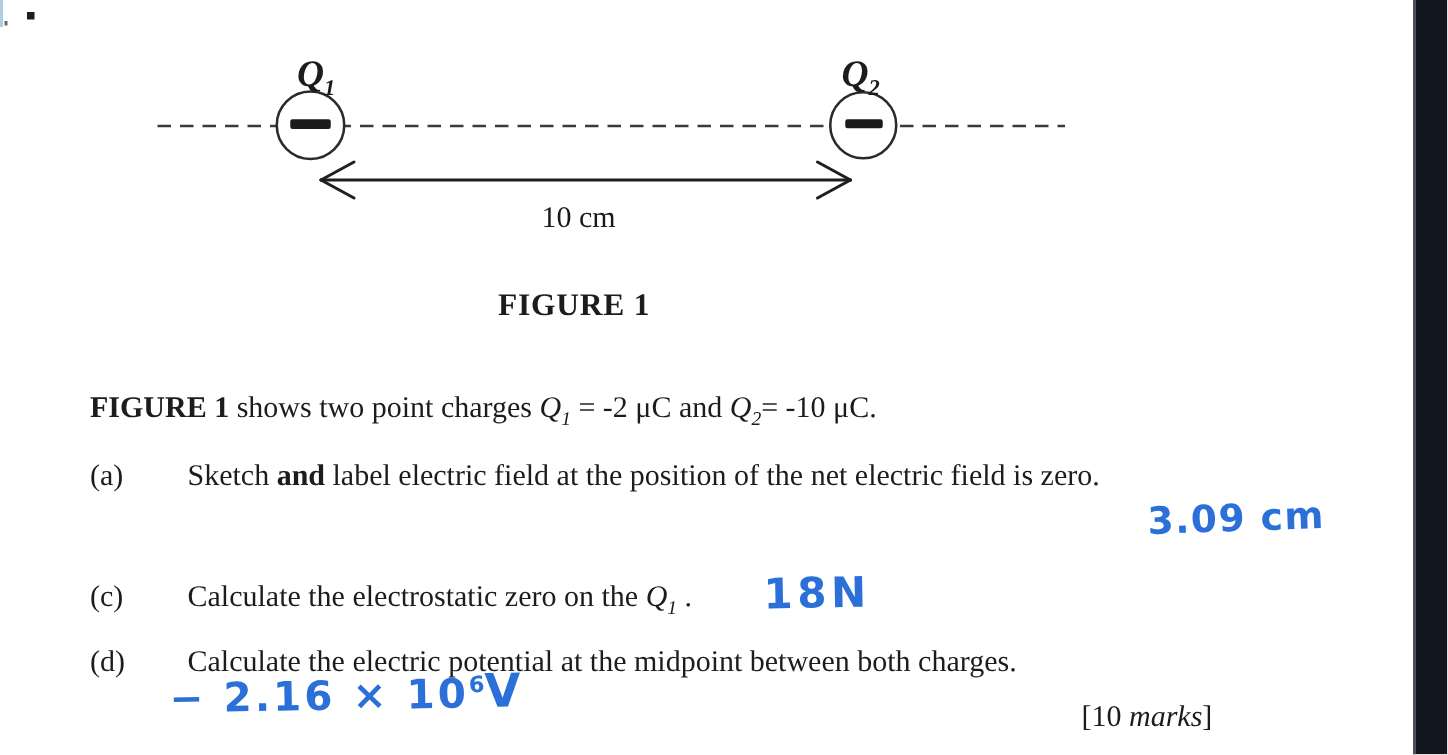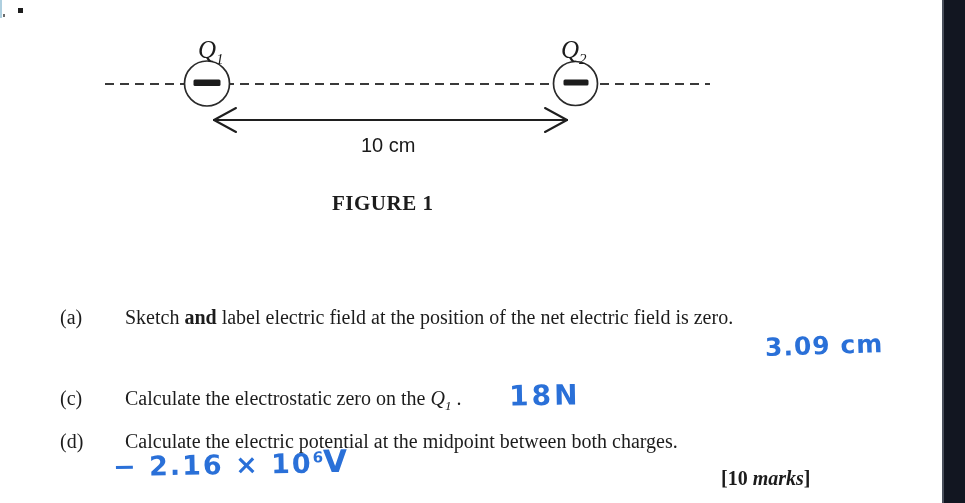--- a/index.html
+++ b/index.html
@@ -11,34 +11,34 @@
   .abs { position:absolute; }
   
   .side-strip { position:absolute; top:0; right:0; width:23px; height:503px;
     background:#121621; border-left:2px solid #4a505c; }
   
   .frag-sliver { position:absolute; left:0; top:0; width:2px; height:18px; background:#aecfdf; }
   .frag-dot   { position:absolute; left:18px; top:8px; width:5px; height:5px; background:#1d1d1d; }
   .frag-dot2  { position:absolute; left:3px; top:14px; width:2px; height:3px; background:#6a6a6a; }
 
   
-  .q-label { position:absolute; font-size:25px; font-style:italic; font-weight:400; white-space:nowrap;text-align:right; }
+  .q-label { position:absolute; font-size:25px; font-style:italic; font-weight:700; white-space:nowrap;text-align:right; }
   .q-label sub { font-size:15px; font-style:italic; }
-  .dist-label { position:absolute; left:361px; top:134px; font-family:Liberation Sans, sans-serif;
+  .dist-label { position:absolute; left:361px; top:134px; font-family:Liberation Serif, serif;
     font-size:20px; color:#1a1a1a; white-space:nowrap; }
   .fig-caption { position:absolute; left:332px; top:191px; font-size:21px; font-weight:bold;
     letter-spacing:0.5px; white-space:nowrap; }
 
   
   .line { position:absolute; left:60px; font-size:20px; white-space:nowrap; }
   .lbl { display:inline-block; width:65px; }
   .qi { font-style:italic; }
   .qi sub, sub.it { font-style:italic; font-size:13px; }
   .b { font-weight:bold; }
-  .marks-line { position:absolute; left:721px; top:467px; font-size:20px; white-space:nowrap;font-weight:bold; }
+  .marks-line { position:absolute; left:721px; top:467px; font-size:20px; white-space:nowrap; }
   .marks-line i { font-style:italic; }
 
   
   .ink { position:absolute; font-family:"DejaVu Sans", sans-serif; font-weight:bold;
     white-space:nowrap; }
   .ink-b { left:765px; top:331px; font-size:25px; letter-spacing:1px; transform:rotate(-2deg); }
   .ink-c { left:509px; top:379px; font-size:28px; letter-spacing:3px; transform:rotate(-1deg); }
   .ink-d { left:113px; top:445px; font-size:27px; letter-spacing:2px; transform:rotate(-1deg); }
   .ink-d sup { font-size:15px; vertical-align:10px; letter-spacing:0; }
   .ink-d .unit { font-size:31px; letter-spacing:0; }
@@ -68,20 +68,21 @@
   </svg>
 
   <div class="q-label" style="left:198px; top:36px"><span>Q</span><sub>1</sub></div>
 
   <div class="q-label" style="left:561px; top:36px"><span>Q</span><sub>2</sub></div>
 
   <div class="dist-label">10 cm</div>
 
   <div class="fig-caption">FIGURE 1</div>
 
+  <div class="line" style="top:261px"><span class="b">FIGURE 1</span><span> shows two point charges </span><span class="qi">Q</span><sub class="it">1</sub><span> = -2 μC and </span><span class="qi">Q</span><sub class="it">2</sub><span>= -10 μC.</span></div>
 
   <div class="line" style="top:306px"><span class="lbl">(a)</span><span>Sketch </span><span class="b">and</span><span> label electric field at the position of the net electric field is zero.</span></div>
 
 
   <div class="line" style="top:387px"><span class="lbl">(c)</span><span>Calculate the electrostatic zero on the </span><span class="qi">Q</span><sub class="it">1</sub><span> .</span></div>
 
   <div class="line" style="top:430px"><span class="lbl">(d)</span><span>Calculate the electric potential at the midpoint between both charges.</span></div>
 
   <div class="ink ink-b" style="color: rgb(42, 112, 216);">3.09 cm</div>
   <div class="ink ink-c" style="color: rgb(42, 112, 216);">18N</div>

